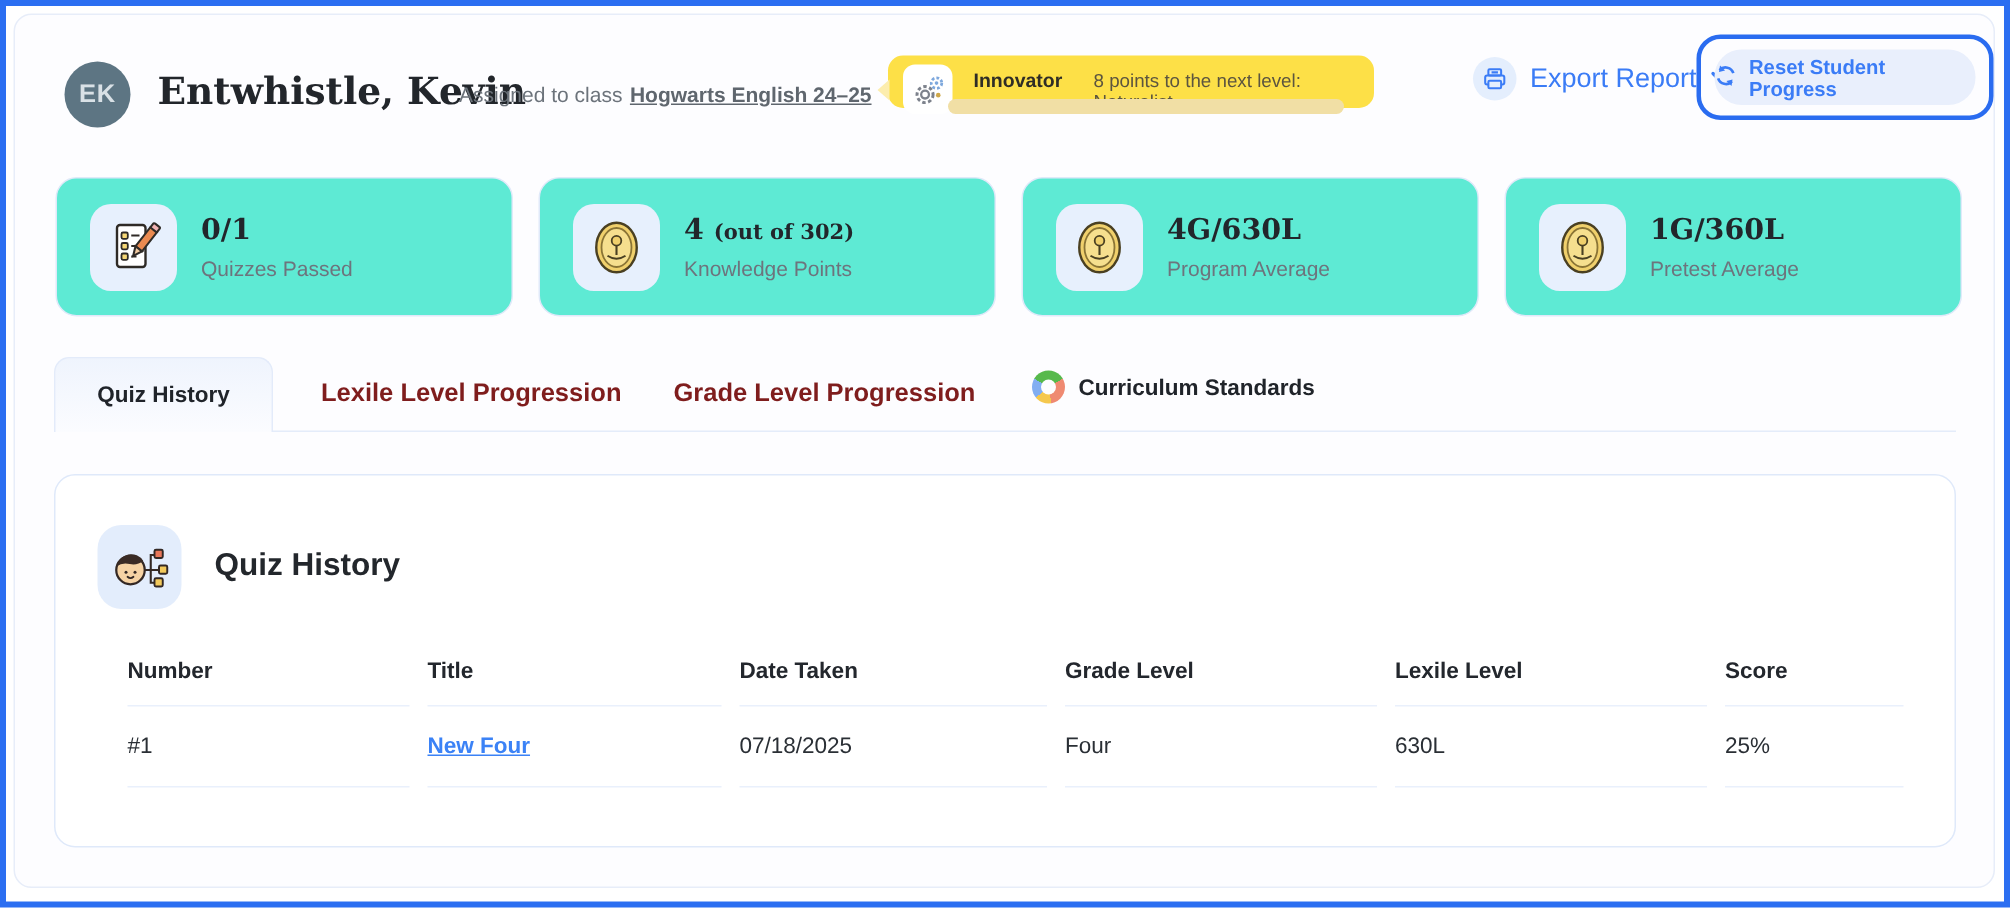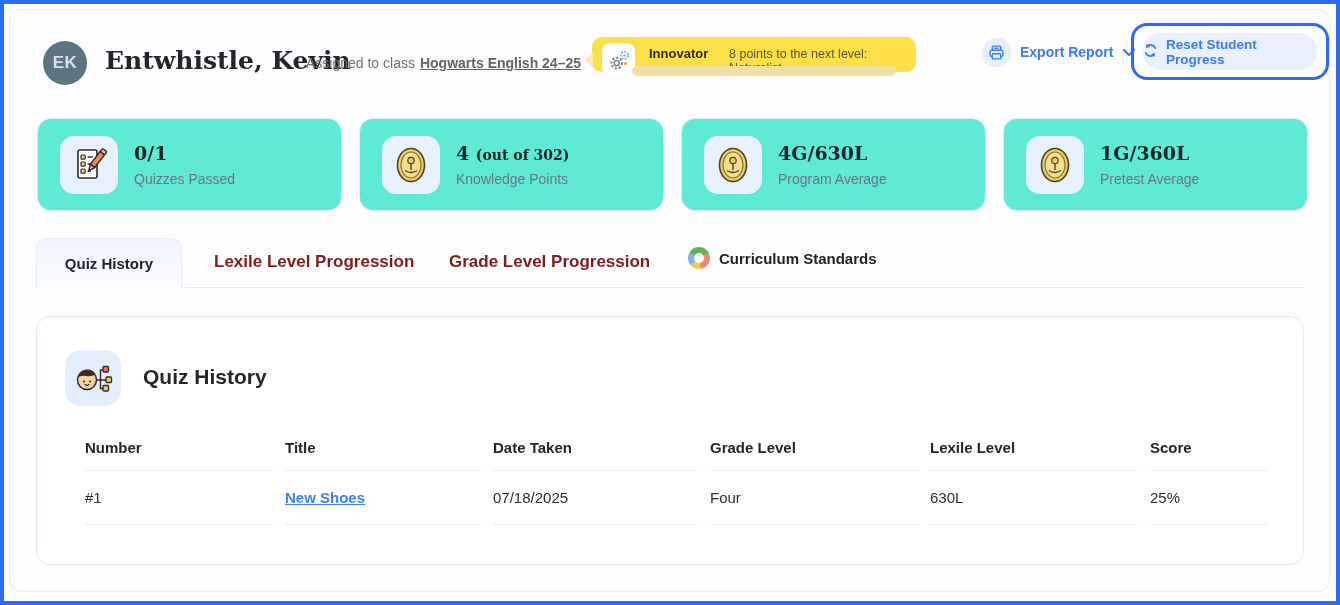--- a/index.html
+++ b/index.html
@@ -67,21 +67,21 @@
   }
   .level-bar-fill { height:100%; background:#3edc82; border-radius:5px; }
   .export-btn {
     position:absolute; left:972px; top:27px; height:30px;
     display:flex; align-items:center; gap:9px; cursor:pointer;
   }
   .export-icon-circle {
     width:29px; height:29px; border-radius:50%; background:#e4eefd;
     display:flex; align-items:center; justify-content:center;
   }
-  .export-label { font-size:14px; font-weight:700; color:#3b7cf6; }
+  .export-label { font-size:18px; font-weight:400; color:#3b7cf6; }
   .reset-highlight {
     position:absolute; left:1121px; top:13px; width:198px; height:57px;
     border:3px solid #2a6cf0; border-radius:16px; cursor:pointer;
   }
   .reset-pill {
     position:absolute; left:9px; top:7px; right:9px; bottom:7px;
     background:#e9effc; border-radius:18px;
     display:flex; align-items:center; justify-content:center; gap:8px;
     color:#3b7cf6; font-weight:700; font-size:13.5px;
   }
@@ -335,21 +335,21 @@
         <th>Date Taken</th>
         <th>Grade Level</th>
         <th>Lexile Level</th>
         <th>Score</th>
       </tr>
     </thead>
     <tbody>
       <tr>
         <td>#1</td>
         <td>
-          <a>New Shoes</a>
+          <a>New Four</a>
         </td>
         <td>07/18/2025</td>
         <td>Four</td>
         <td>630L</td>
         <td>25%</td>
       </tr>
     </tbody>
   </table>
 </div>
 

